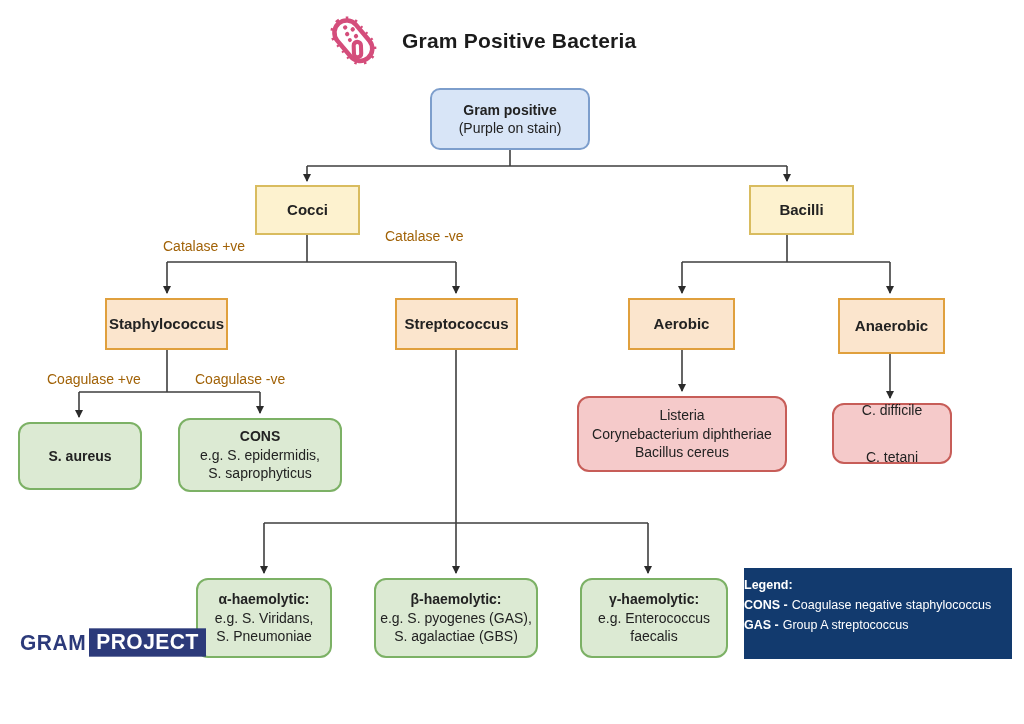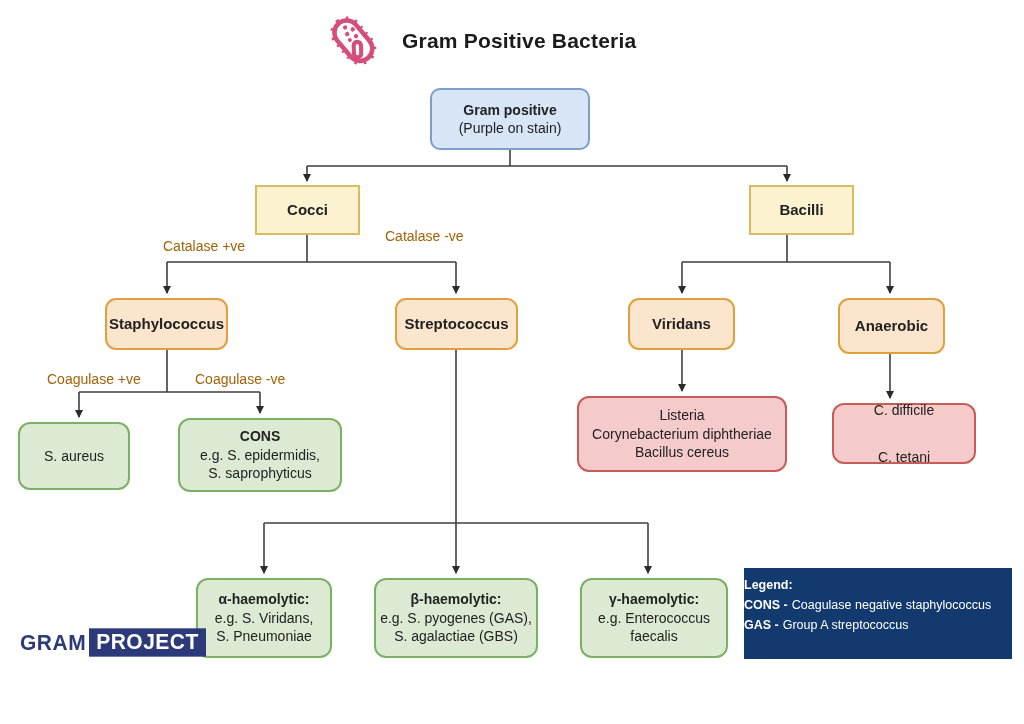--- a/index.html
+++ b/index.html
@@ -16,21 +16,21 @@
 
   
   .node{
     position:absolute;box-sizing:border-box;display:flex;flex-direction:column;
     align-items:center;justify-content:center;text-align:center;
     font-size:14px;line-height:1.32;color:#222;
   }
   .node .b{font-weight:bold;}
   .blue   {background:#d8e5f7;border:2px solid #7d9ecc;border-radius:10px;}
   .yellow {background:#fdf2cf;border:2px solid #d9bc5f;border-radius:0;font-weight:bold;font-size:15px;}
-  .orange {background:#fbe5cd;border:2px solid #e0a03d;border-radius:11px;font-weight:bold;font-size:15px;}
+  .orange {background:#fbe5cd;border:2px solid #e0a03d;border-radius:0;font-weight:bold;font-size:15px;}
   .green  {background:#dcead3;border:2px solid #7cb165;border-radius:12px;}
   .red    {background:#f5caca;border:2px solid #c75d58;border-radius:12px;}
 
   .edge-label{position:absolute;font-size:14px;color:#a16207;white-space:nowrap;}
 
   
   .legend{
     position:absolute;left:744px;top:568px;width:268px;height:91px;box-sizing:border-box;
     background:#123a6e;color:#ffffff;font-size:12.5px;line-height:20px;padding:7px 0;
   }
@@ -116,44 +116,44 @@
 
 <div class="node orange" style="left:105px;top:298px;width:123px;height:52px;">
   <div>Staphylococcus</div>
 </div>
 
 <div class="node orange" style="left:395px;top:298px;width:123px;height:52px;">
   <div>Streptococcus</div>
 </div>
 
 <div class="node orange" style="left:628px;top:298px;width:107px;height:52px;">
-  <div>Viridans</div>
+  <div>Aerobic</div>
 </div>
 
 <div class="node orange" style="left:838px;top:298px;width:107px;height:56px;">
   <div>Anaerobic</div>
 </div>
 
-<div class="node green" style="left:18px;top:422px;width:112px;height:68px;">
+<div class="node green" style="left:18px;top:422px;width:124px;height:68px;font-weight:bold;">
   <div>S. aureus</div>
 </div>
 
 <div class="node green" style="left:178px;top:418px;width:164px;height:74px;">
   <div class="b">CONS</div>
   <div>e.g. S. epidermidis,</div>
   <div>S. saprophyticus</div>
 </div>
 
 <div class="node red" style="left:577px;top:396px;width:210px;height:76px;">
   <div>Listeria</div>
   <div>Corynebacterium diphtheriae</div>
   <div>Bacillus cereus</div>
 </div>
 
-<div class="node red" style="left:832px;top:403px;width:144px;height:61px;gap:28px;">
+<div class="node red" style="left:832px;top:403px;width:120px;height:61px;gap:28px;">
   <div>C. difficile</div>
   <div>C. tetani</div>
 </div>
 
 <div class="node green" style="left:196px;top:578px;width:136px;height:80px;">
   <div class="b">α-haemolytic:</div>
   <div>e.g. S. Viridans,</div>
   <div>S. Pneumoniae</div>
 </div>
 

